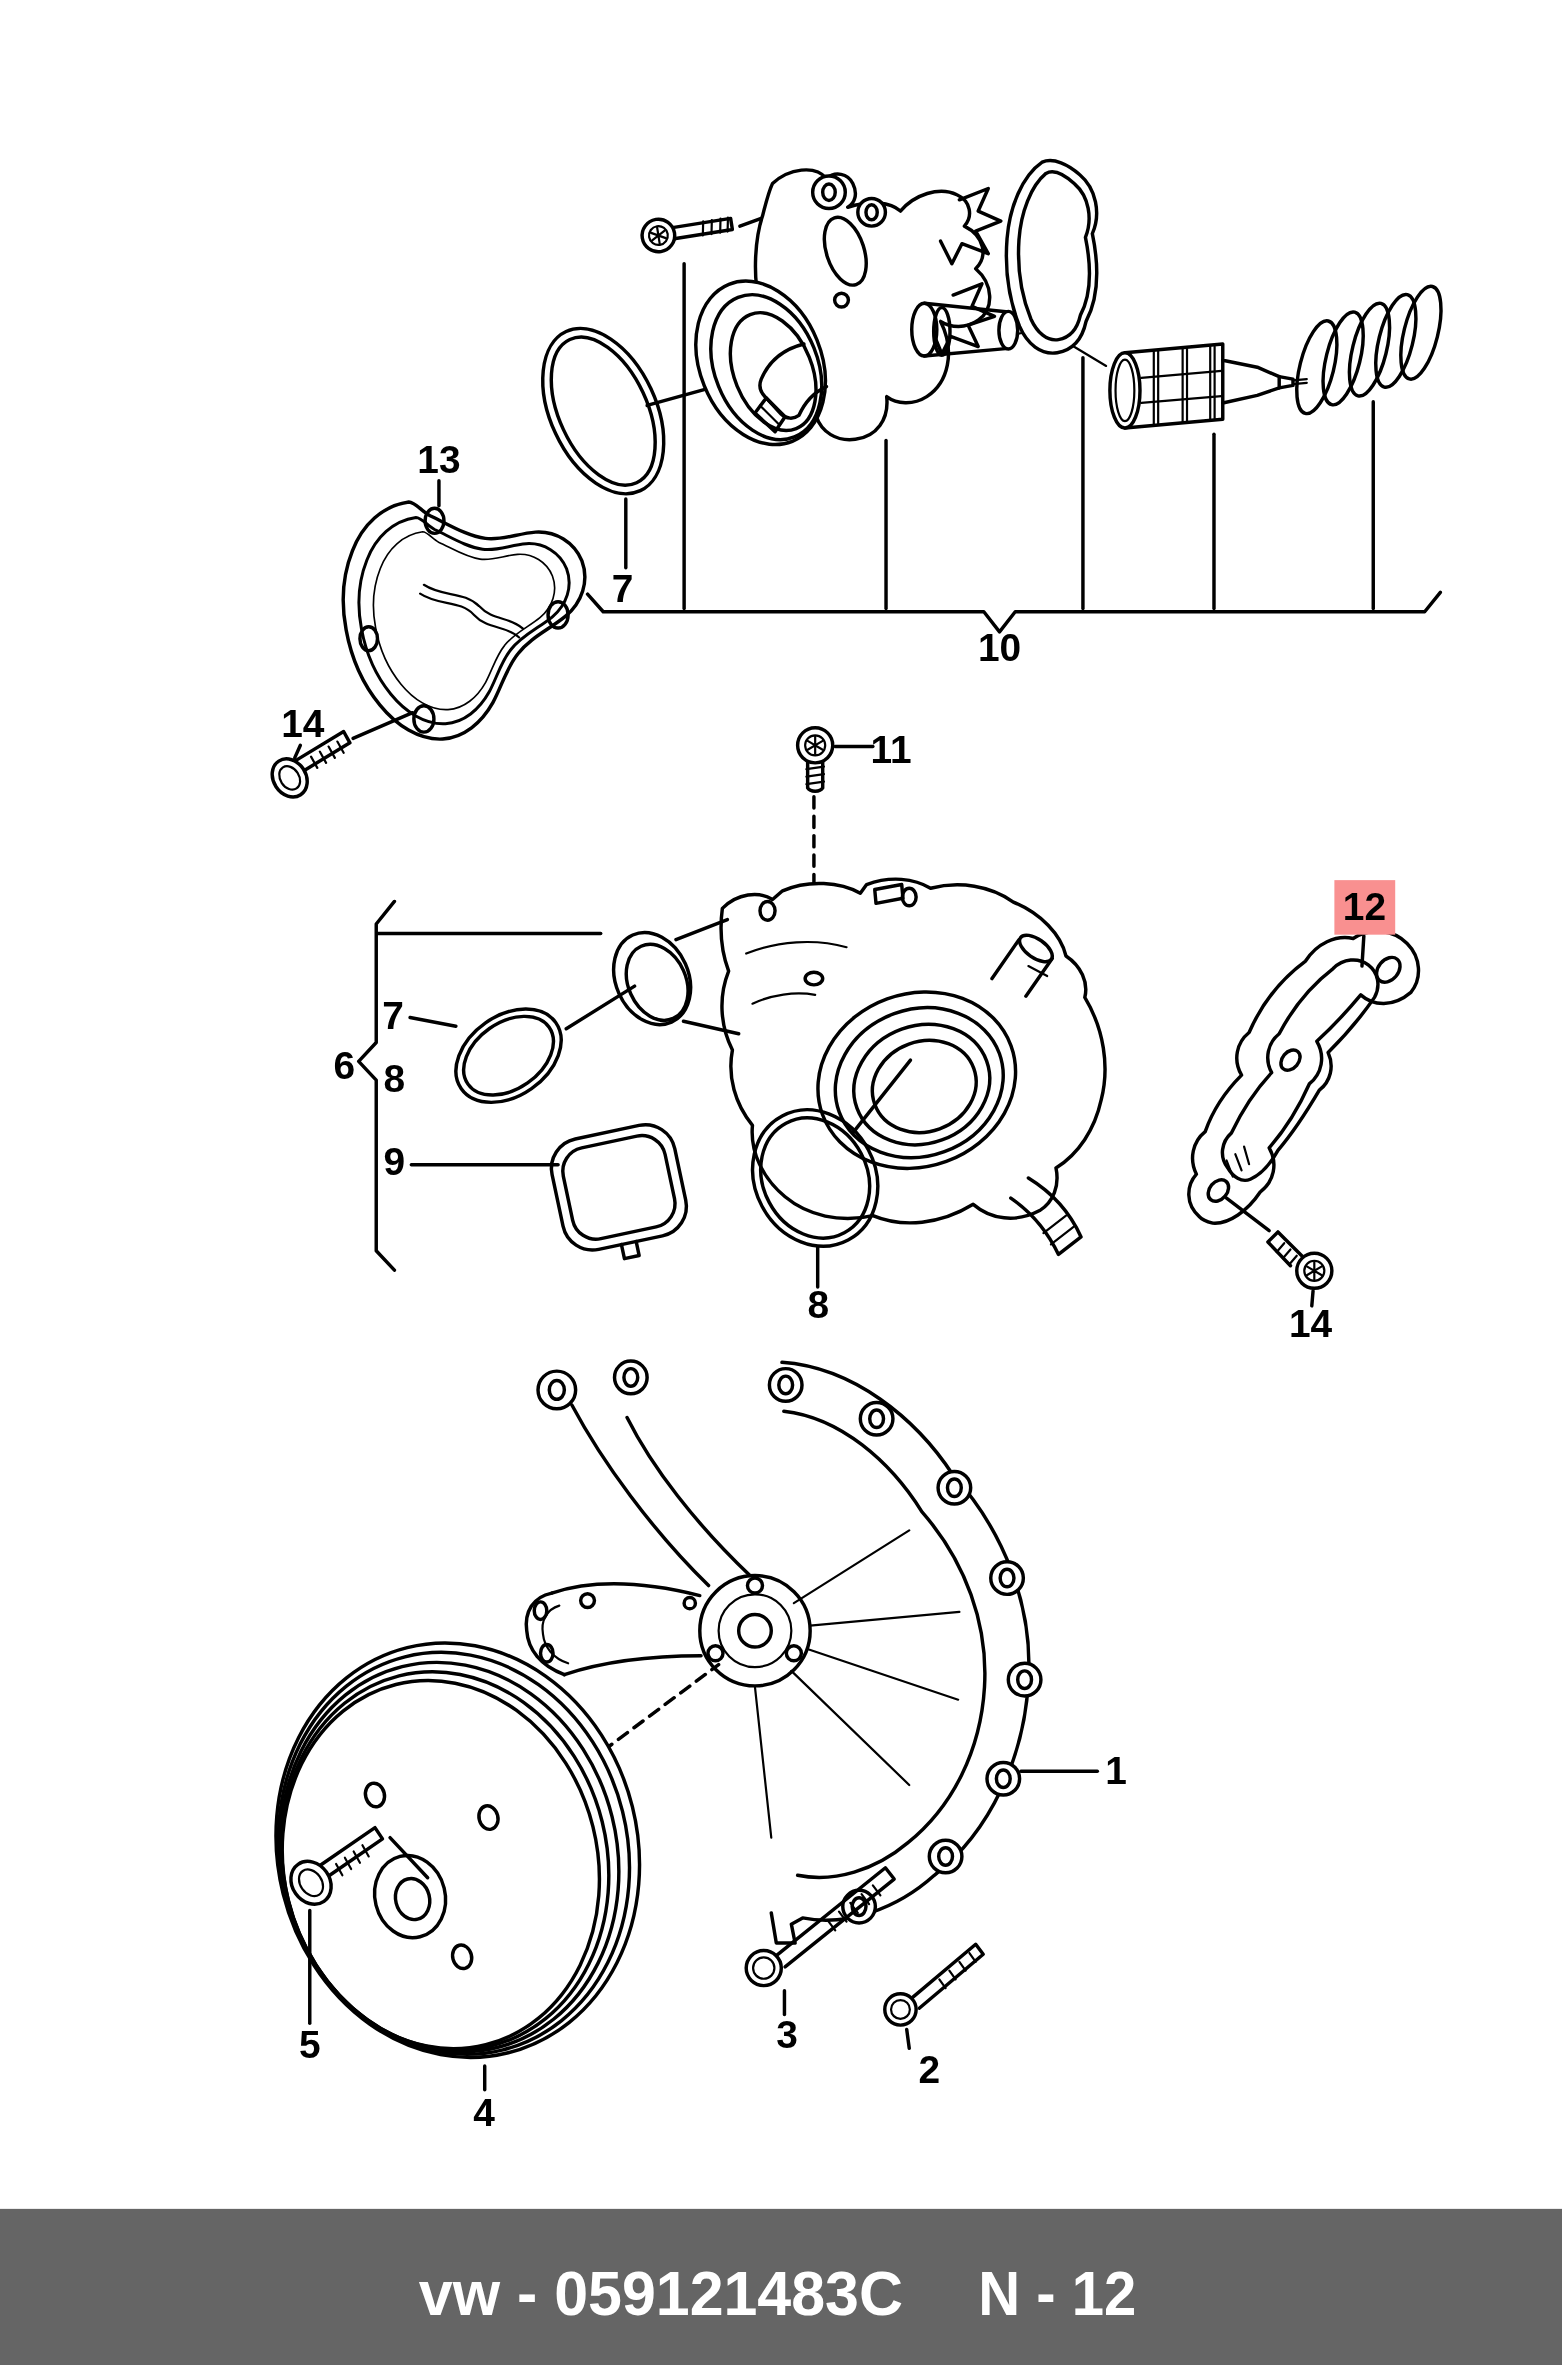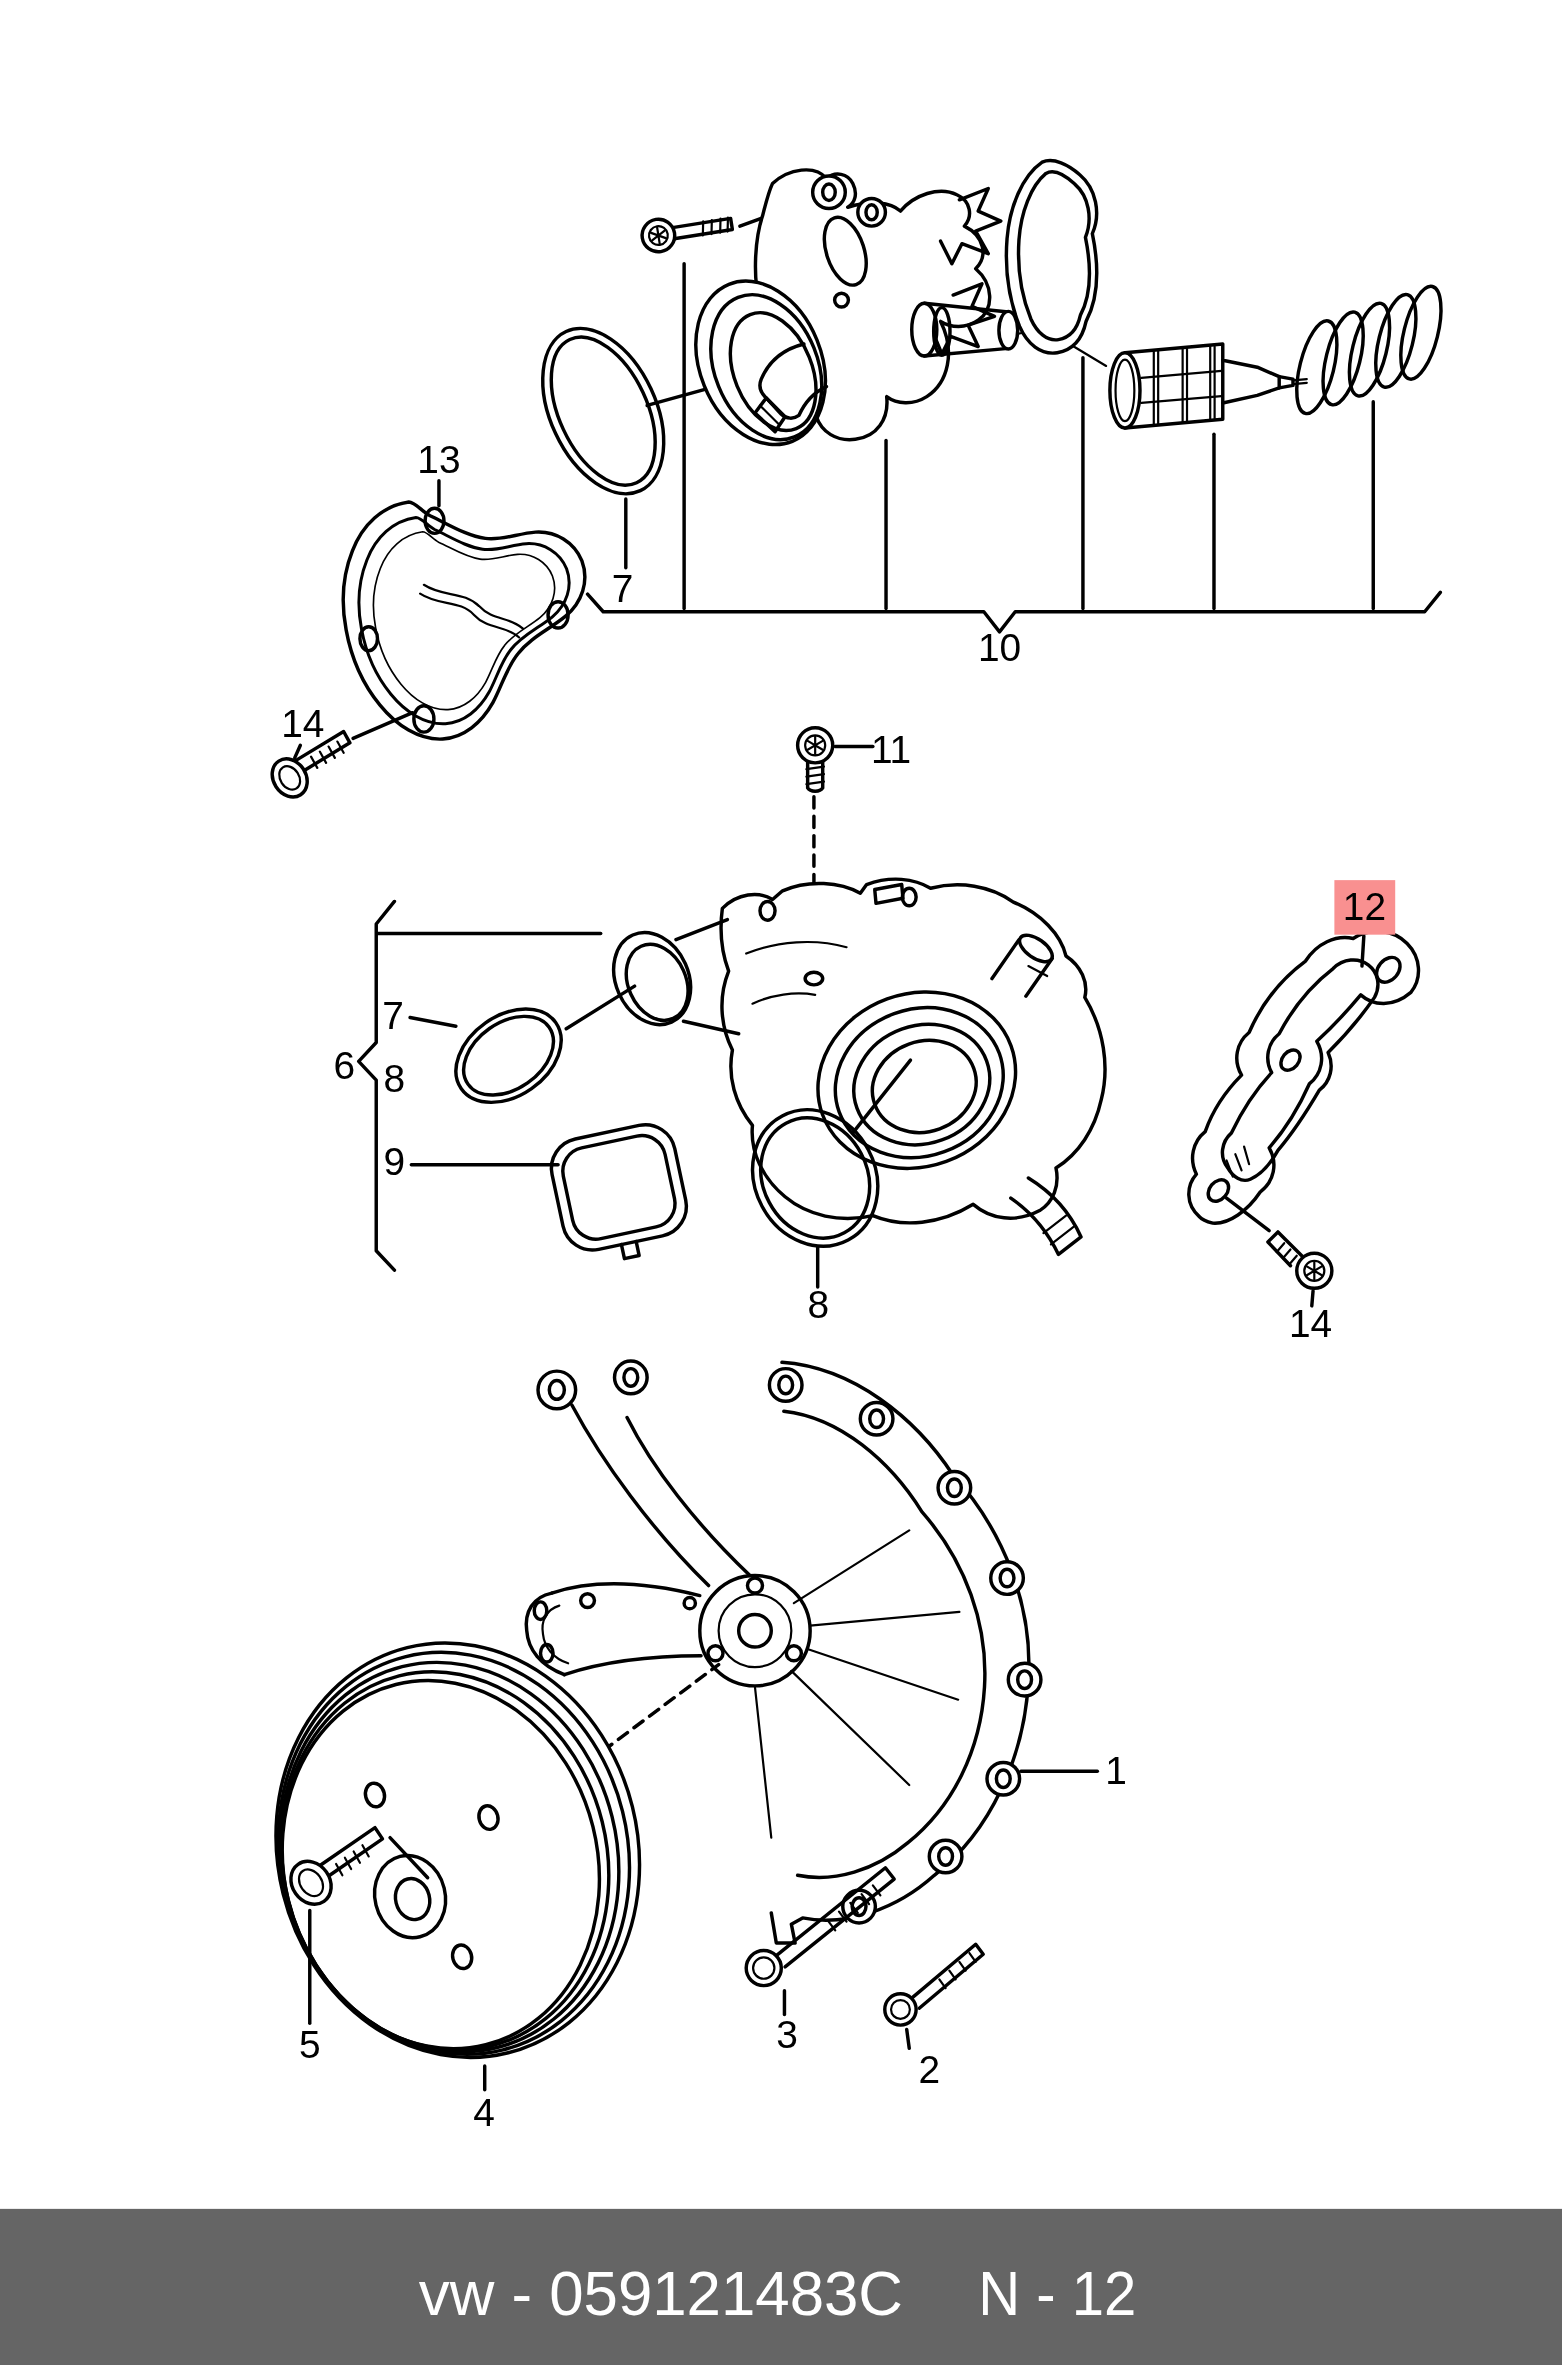--- a/index.html
+++ b/index.html
@@ -1,16 +1,16 @@
 <!DOCTYPE html>
 <html style="font-size:10px"><head>
 <meta charset="utf-8">
 <style>
   html,body{margin:0;padding:0;background:#fff;}
-  .stage{position:relative;width:1562px;height:2366px;background:#fff;}
+  .stage{position:relative;width:1562px;height:2366px;background:#fff;font-weight:bold;}
   svg{display:block;}
   .art path,.art circle,.art ellipse,.art rect,.art line{
     fill:none;stroke:#000;stroke-width:5.5;stroke-linecap:round;stroke-linejoin:round;}
   .art .thin{stroke-width:3.5;}
   .art .fillw{fill:#fff;}
   .leader{fill:none;stroke:#000;stroke-width:4;stroke-linecap:round;}
   .dashed{stroke-dasharray:18 13;}
   text.callout{font-family:"Liberation Sans",sans-serif;font-size:62px;fill:#000;text-anchor:middle;}
   text.footer-text{font-family:"Liberation Sans",sans-serif;font-size:100px;}
 </style>

